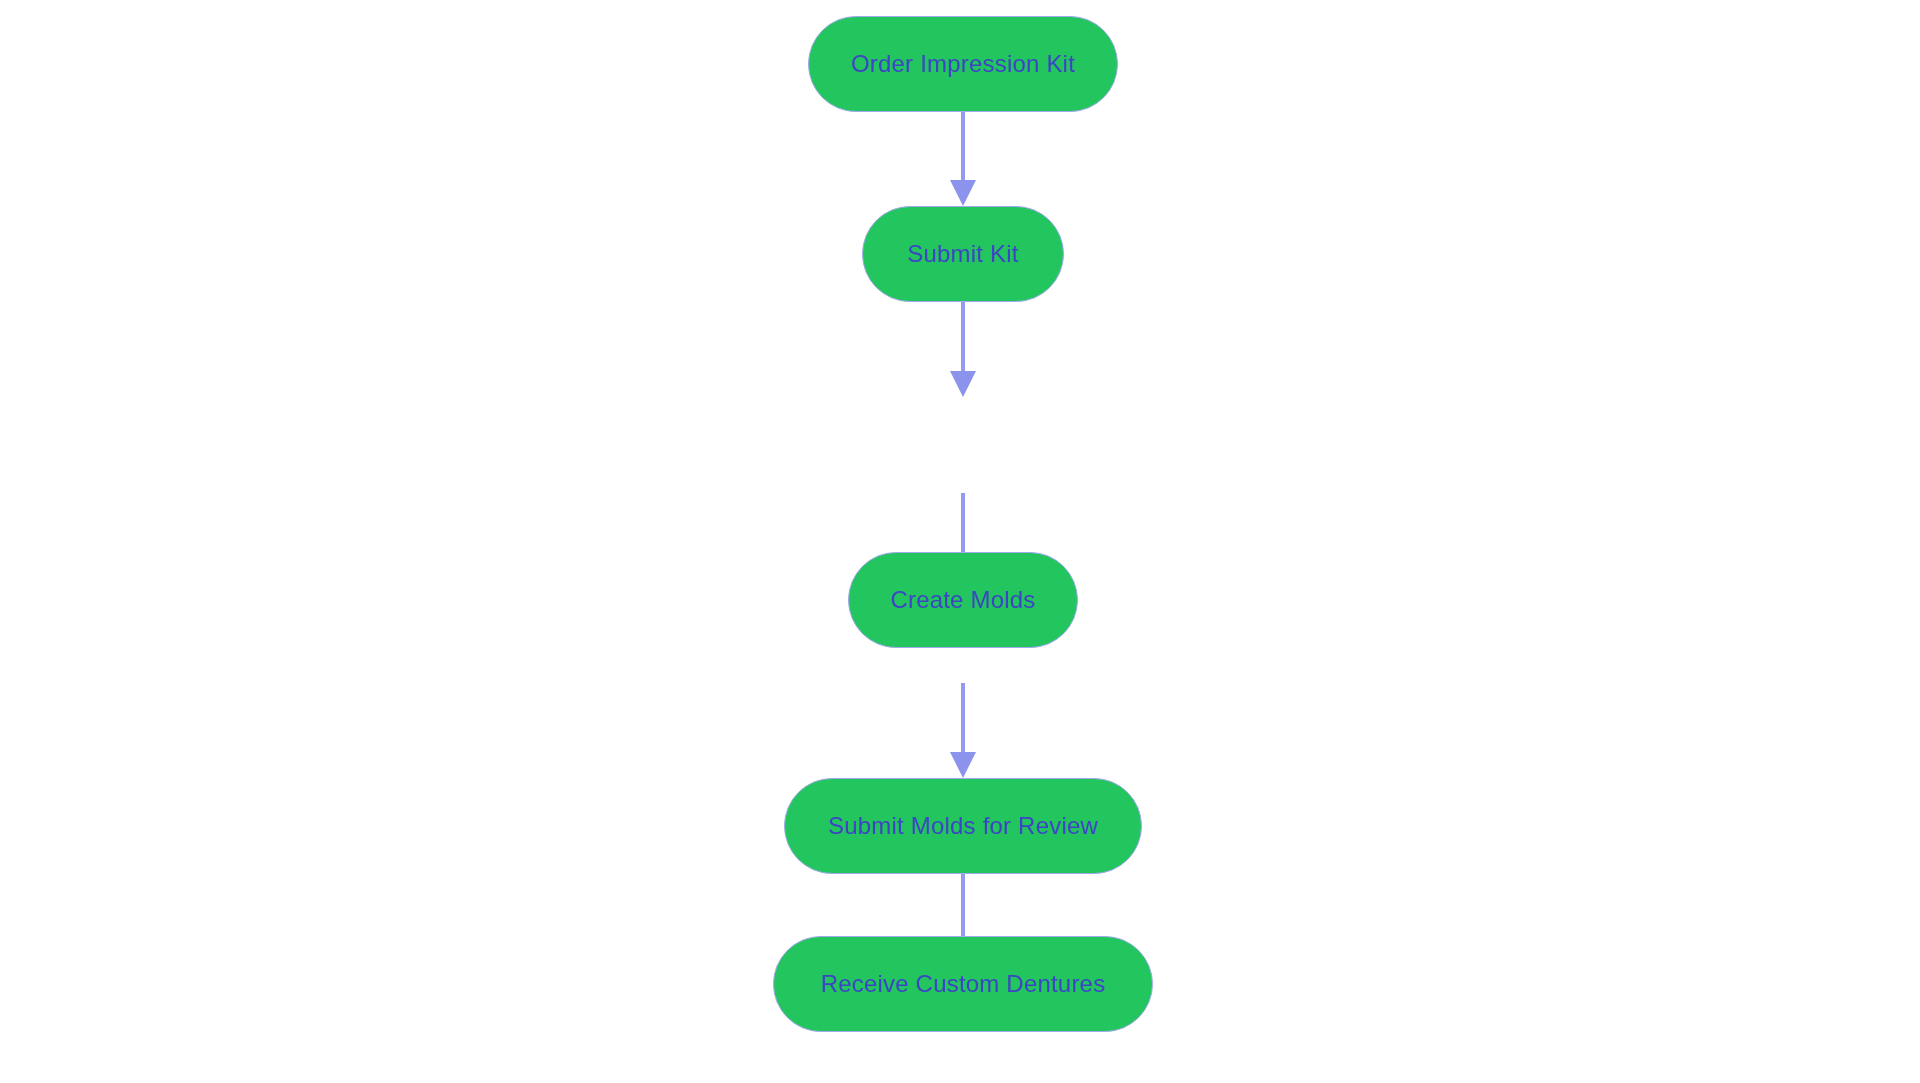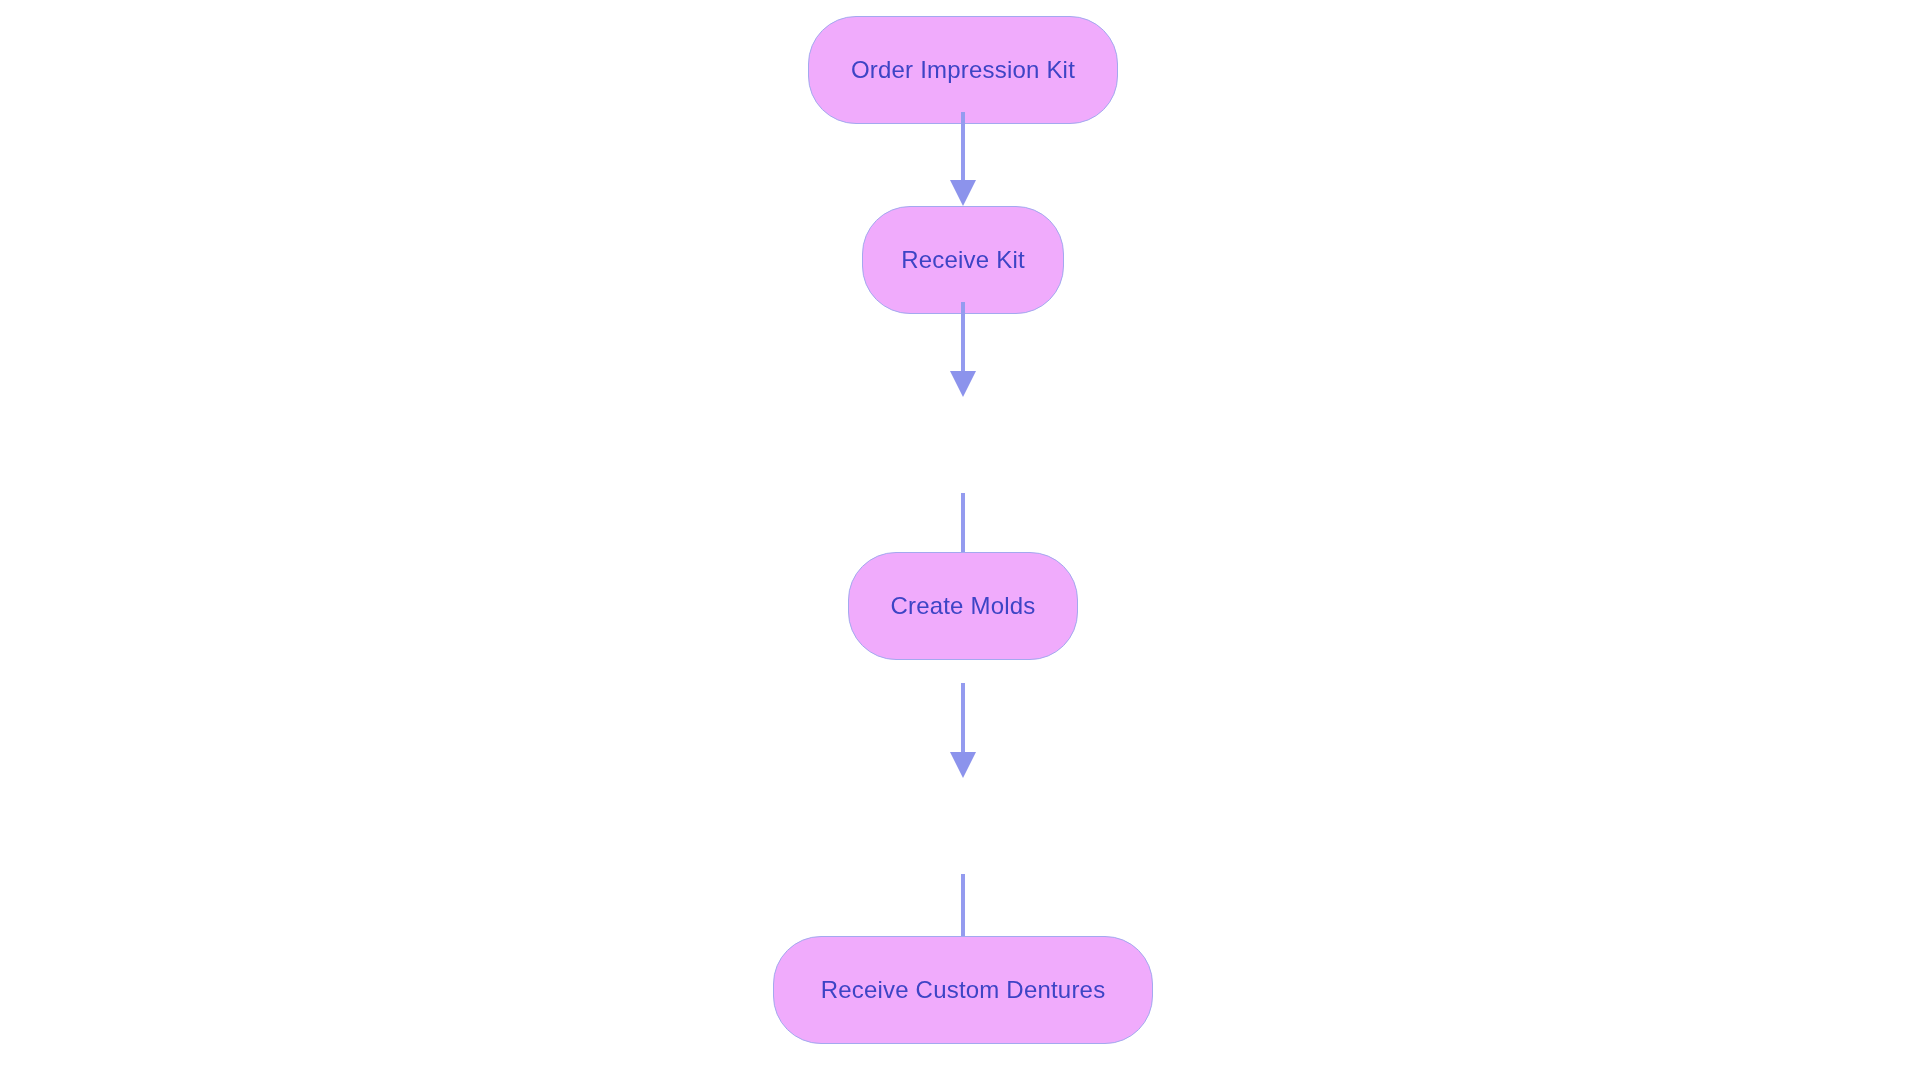--- a/index.html
+++ b/index.html
@@ -13,23 +13,23 @@
     position: relative;
     overflow: hidden;
     font-family: "Liberation Sans", "DejaVu Sans", sans-serif;
   }
   .canvas {
     position: absolute;
     inset: 0;
   }
   .node {
     position: absolute;
-    height: 108px;
+    height: 96px;
     box-sizing: border-box;
-    background: #f0abfc;
+    background: #22c55e;
     border: 1.5px solid #a3a9ef;
     border-radius: 48px;
     display: flex;
     align-items: center;
     justify-content: center;
     color: #3d44c5;
     font-size: 24px;
     letter-spacing: 0.2px;
     white-space: nowrap;
   }
@@ -75,21 +75,21 @@
   <div class="node n1">
     <span>Order Impression Kit</span>
   </div>
 
   <div class="arrow a1">
     <div class="shaft"></div>
     <div class="head"></div>
   </div>
 
   <div class="node n2">
-    <span>Receive Kit</span>
+    <span>Submit Kit</span>
   </div>
 
   <div class="arrow a2">
     <div class="shaft"></div>
     <div class="head"></div>
   </div>
 
 
   <div class="arrow a3">
     <div class="shaft"></div>
@@ -98,20 +98,23 @@
 
   <div class="node n4">
     <span>Create Molds</span>
   </div>
 
   <div class="arrow a4">
     <div class="shaft"></div>
     <div class="head"></div>
   </div>
 
+  <div class="node n5">
+    <span>Submit Molds for Review</span>
+  </div>
 
   <div class="arrow a5">
     <div class="shaft"></div>
     <div class="head"></div>
   </div>
 
   <div class="node n6">
     <span>Receive Custom Dentures</span>
   </div>
 

